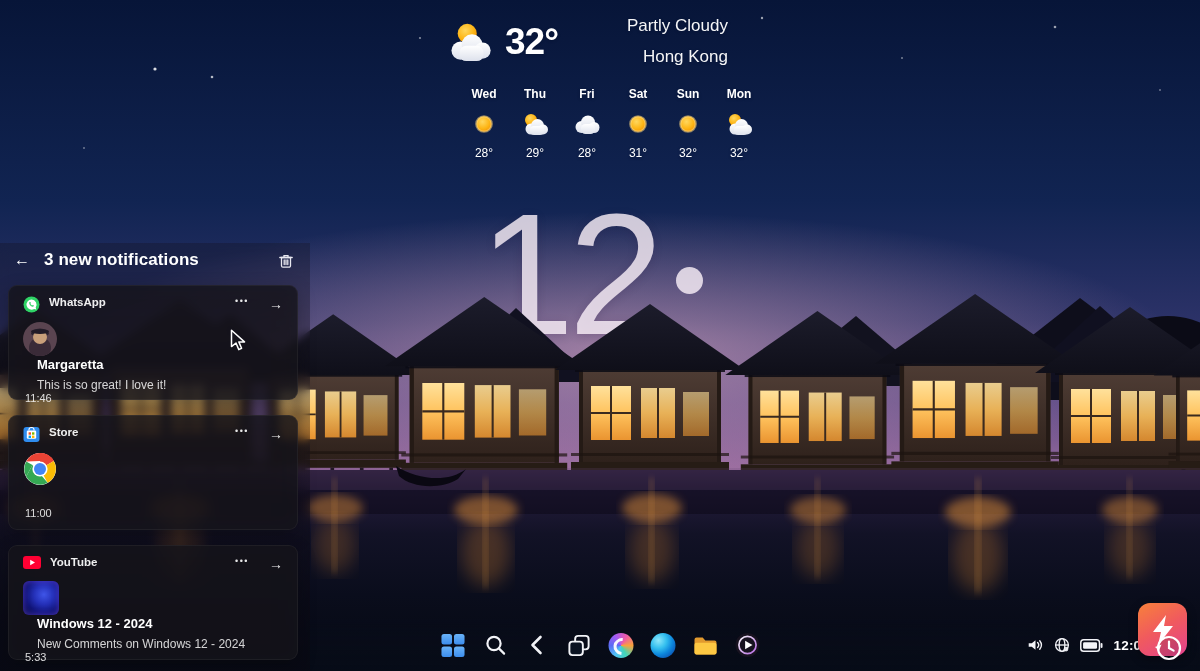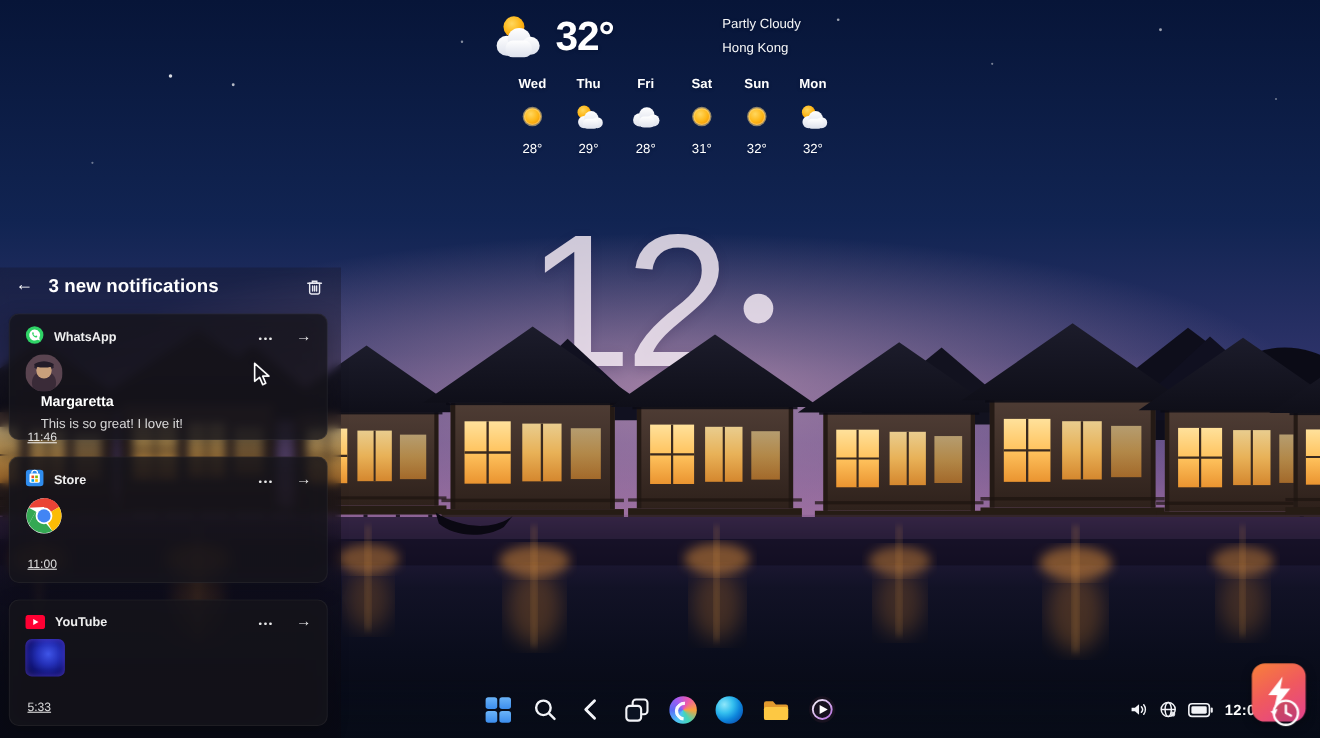--- a/index.html
+++ b/index.html
@@ -18,50 +18,50 @@
     color:rgba(252,243,250,0.80);font-weight:500;font-size:172px;line-height:1;
     letter-spacing:-6px;text-shadow:0 2px 10px rgba(40,20,60,0.18);text-align:center;}
   #bigclock .dot{width:27px;height:27px;border-radius:50%;
     background:rgba(252,243,250,0.80);margin:0 18px;transform:translateY(6px);}
 
   
   #weather{position:absolute;left:447px;top:11px;width:281px;z-index:3;color:#fff;
     text-shadow:0 1px 3px rgba(5,15,45,.45);}
   .w-top{display:flex;align-items:center;}
   .w-temp{font-size:37px;font-weight:600;margin-left:8px;letter-spacing:-1px;}
-  .w-right{margin-left:auto;font-size:12px;line-height:1.8;
+  .w-right{margin-left:auto;text-align:right;font-size:17px;line-height:1.8;
     font-weight:500;color:rgba(255,255,255,.96);}
   .w-forecast{display:flex;justify-content:space-between;margin-top:15px;}
   .fc-col{width:40px;display:flex;flex-direction:column;align-items:center;margin-left:24px;}
   .fc-day{font-size:12px;font-weight:600;}
   .fc-ic{margin:10px 0 9px 0;height:26px;display:flex;align-items:center;}
   .fc-temp{font-size:12px;font-weight:500;}
 
   
   #panel{position:absolute;left:0;top:243px;bottom:0;width:310px;z-index:5;
     background:linear-gradient(rgba(20,17,28,.30),rgba(12,10,18,.45));
     -webkit-backdrop-filter:blur(4px);backdrop-filter:blur(4px);color:#fff;}
   .p-head{display:flex;align-items:center;height:34px;padding:0 16px 0 14px;}
   .p-back{font-size:16px;color:#fff;cursor:pointer;margin-right:14px;}
   .p-title{font-size:17px;font-weight:700;letter-spacing:.1px;}
   .p-trash{margin-left:auto;display:flex;cursor:pointer;}
   .ncard{margin:8px 12px 15px 8px;height:115px;border-radius:9px;box-sizing:border-box;
     background:rgba(22,20,27,.78);border:1px solid rgba(255,255,255,.05);
     -webkit-backdrop-filter:blur(10px);backdrop-filter:blur(10px);
     display:flex;flex-direction:column;box-shadow:0 6px 18px rgba(0,0,0,.25);}
-  .nc-head{display:flex;align-items:flex-end;padding:10px 14px 0 14px;}
+  .nc-head{display:flex;align-items:flex-start;padding:10px 14px 0 14px;}
   .nc-app{font-size:11.5px;font-weight:600;margin-left:9px;color:rgba(255,255,255,.93);}
   .nc-more{margin-left:auto;font-size:9px;letter-spacing:1.5px;color:rgba(255,255,255,.9);cursor:pointer;}
   .nc-open{margin-left:20px;font-size:14px;color:rgba(255,255,255,.92);cursor:pointer;}
   .nc-body{display:flex;align-items:flex-start;padding:9px 14px 0 14px;flex-direction:column;}
   .nc-visual{flex:0 0 auto;}
   .nc-text{margin-left:14px;padding-top:1px;}
   .nc-title{font-size:13px;font-weight:700;}
   .nc-msg{font-size:12px;color:rgba(255,255,255,.82);margin-top:6px;}
-  .nc-time{margin-top:auto;padding:0 0 10px 16px;font-size:11px;color:rgba(255,255,255,.85);text-decoration:underline;}
+  .nc-time{margin-top:auto;padding:0 0 10px 16px;font-size:11px;color:rgba(255,255,255,.85);}
   .avatar{width:34px;height:34px;border-radius:50%;overflow:hidden;}
   .yt-thumb{width:36px;height:34px;border-radius:6px;
     background:radial-gradient(circle at 58% 40%,#3f55e8 0%,#2430b8 34%,#111579 62%,#070a33 100%);
     box-shadow:inset 0 0 6px rgba(120,80,255,.6);}
 
   
   #taskbar{position:absolute;left:0;right:0;bottom:0;height:52px;z-index:4;
     background:linear-gradient(rgba(10,18,34,.18),rgba(8,15,29,.55));
     -webkit-backdrop-filter:blur(8px);backdrop-filter:blur(8px);}
   #tb-center{position:absolute;left:50%;transform:translateX(-50%);bottom:0;height:52px;
@@ -437,20 +437,24 @@
         <svg width="18" height="13" viewBox="0 0 18 13">
           <rect width="18" height="13" rx="3" fill="#ff0033"></rect>
           <path d="M7.2 3.8 L12 6.5 L7.2 9.2 Z" fill="#fff"></path>
         </svg>
         <span class="nc-app">YouTube</span>
         <span class="nc-more">•••</span>
         <span class="nc-open">→</span>
       </div>
       <div class="nc-body">
         <div class="yt-thumb nc-visual"></div>
+        <div class="nc-text">
+          <div class="nc-title">Windows 12 - 2024</div>
+          <div class="nc-msg">New Comments on Windows 12 - 2024</div>
+        </div>
       </div>
       <div class="nc-time">5:33</div>
     </div>
   </div>
 
   <div id="taskbar">
     <div id="tb-center">
       <div class="tb-btn">
         <svg width="25" height="25" viewBox="0 0 26 26">
           <defs>

